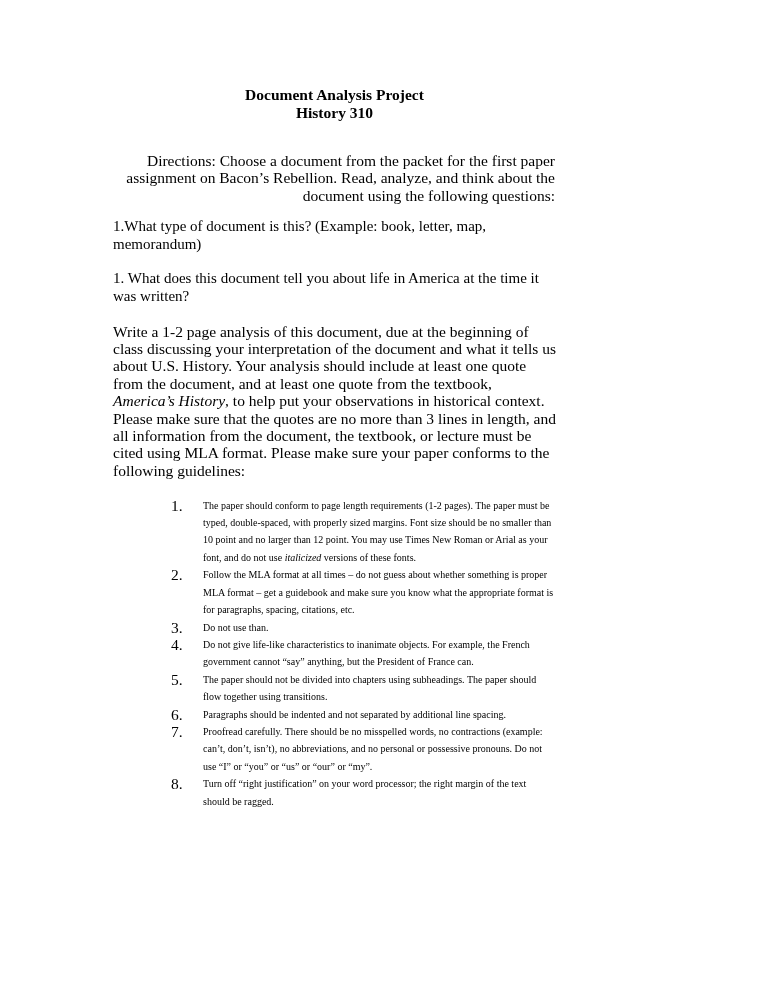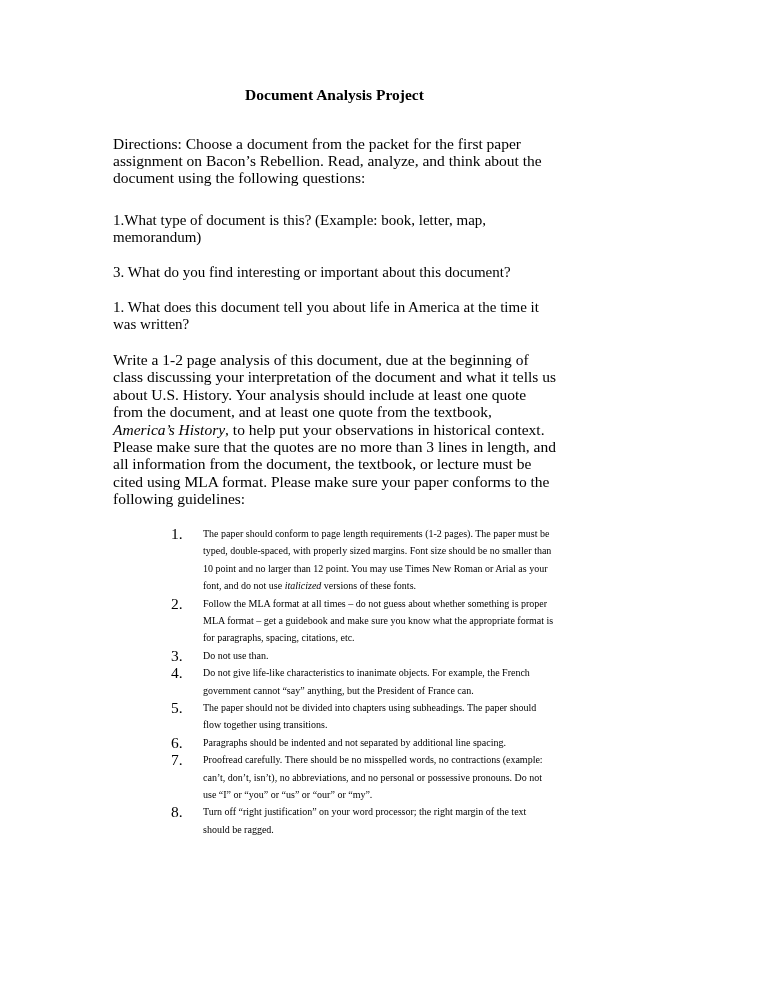--- a/index.html
+++ b/index.html
@@ -33,21 +33,22 @@
     display: block;
   }
   .para {
     font-size: 15.5px;
     line-height: 17.4px;
     margin: 0;
     text-align: left;
     padding-right: 1px;
   }
   .gap-after {
-    margin-bottom: 25px;
+    margin-bottom: 14px;
+    text-align: right;
   }
   .directions-block {
     margin-top: 31px;
   }
   .question {
     font-size: 15px;
     line-height: 17.4px;
     margin: 0 0 17.4px 0;
   }
   .writeup {
@@ -87,29 +88,29 @@
     line-height: 17.4px;
   }
 </style>
 </head>
 <body>
 
 <div class="page">
 
   <h1 class="doc-title">
     <span>Document Analysis Project</span>
+    <span class="line2">History 310</span>
   </h1>
 
   <div class="directions-block">
     <p class="para gap-after">Directions: Choose a document from the packet for the first paper assignment on Bacon’s Rebellion. Read, analyze, and think about the document using the following questions:</p>
   </div>
 
   <div>
     <p class="question">1.What type of document is this? (Example: book, letter, map, memorandum)</p>
-    <p class="question">3. What do you find interesting or important about this document?</p>
     <p class="question">1. What does this document tell you about life in America at the time it was written?</p>
   </div>
 
   <p class="writeup"><span>Write a 1-2 page analysis of this document, </span><b>due at the beginning of class</b><span> discussing your interpretation of the document and what it tells us about U.S. History. </span><b>Your analysis should include at least one quote from the document, and at least one quote from the textbook, </b><b><i>America’s History</i></b><b>, to help put your observations in historical context.</b><span> Please make sure that the quotes are no more than 3 lines in length, and all information from the document, the textbook, or lecture must be cited using MLA format. Please make sure your paper conforms to the following guidelines:</span></p>
 
   <ol class="guidelines">
     <li class="guideline"><span>The paper should conform to page length requirements (1-2 pages). The paper must be typed, double-spaced, with properly sized margins. Font size should be no smaller than 10 point and no larger than 12 point. You may use Times New Roman or Arial as your font, and do not use </span><i>italicized</i><span> versions of these fonts.</span></li>
     <li class="guideline"><span>Follow the MLA format at all times – do not guess about whether something is proper MLA format – get a guidebook and make sure you know what the appropriate format is for paragraphs, spacing, citations, etc.</span></li>
     <li class="guideline"><span>Do not use than.</span></li>
     <li class="guideline"><span>Do not give life-like characteristics to inanimate objects. For example, the French government cannot “say” anything, but the President of France can.</span></li>

